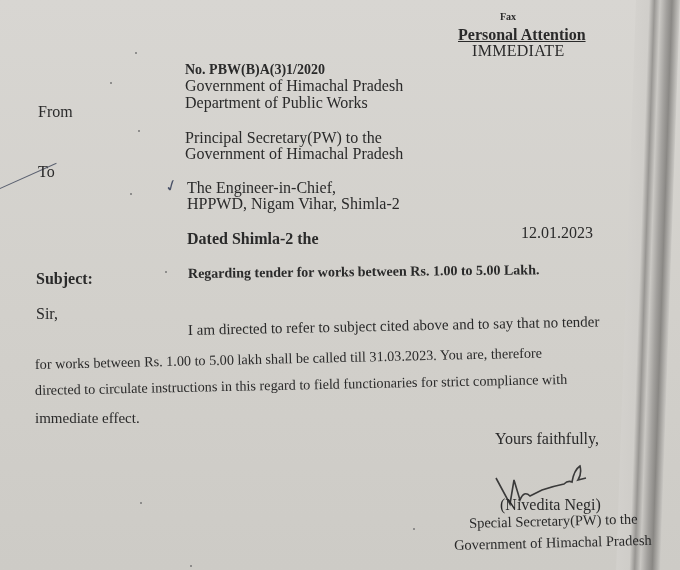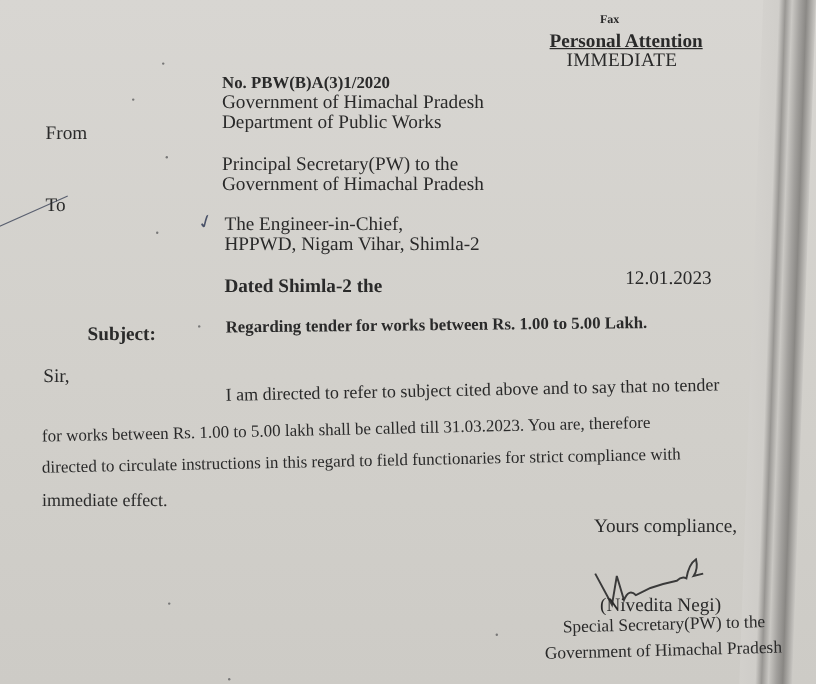--- a/index.html
+++ b/index.html
@@ -46,30 +46,30 @@
 
 <div class="tick" style="left:0px;top:188px;width:62px;transform:rotate(-24deg);transform-origin:left bottom;"></div>
 <div class="t" style="left:38px;top:164px;">To</div>
 <div class="t" style="left:165px;top:178px;font-size:16px;color:#4a5268;transform:rotate(-20deg);">✓</div>
 <div class="t" style="left:187px;top:180px;">The Engineer-in-Chief,</div>
 <div class="t" style="left:187px;top:196px;">HPPWD, Nigam Vihar, Shimla-2</div>
 
 <div class="t b" style="left:187px;top:231px;">Dated Shimla-2 the</div>
 <div class="t" style="left:521px;top:225px;">12.01.2023</div>
 
-<div class="t b" style="left:36px;top:271px;margin-left:37px;">Subject:</div>
+<div class="t b" style="left:36px;top:271px;">Subject:</div>
 <div class="t b" style="left:188px;top:266px;font-size:14px;transform:rotate(-0.6deg);transform-origin:left;">Regarding tender for works between Rs. 1.00 to 5.00 Lakh.</div>
 
 <div class="t" style="left:36px;top:306px;">Sir,</div>
 <div class="body-line" style="left:188px;top:322px;transform:rotate(-1.2deg);transform-origin:left;">I am directed to refer to subject cited above and to say that no tender</div>
 <div class="body-line" style="left:35px;top:356px;font-size:14.2px;transform:rotate(-1.3deg);transform-origin:left;">for works between Rs. 1.00 to 5.00 lakh shall be called till 31.03.2023. You are, therefore</div>
 <div class="body-line" style="left:35px;top:382px;font-size:14.2px;transform:rotate(-1.2deg);transform-origin:left;">directed to circulate instructions in this regard to field functionaries for strict compliance with</div>
 <div class="body-line" style="left:35px;top:410px;">immediate effect.</div>
 
-<div class="t" style="left:495px;top:431px;">Yours compliance,</div>
+<div class="t" style="left:495px;top:431px;">Yours faithfully,</div>
 <svg style="position:absolute;left:490px;top:460px;" width="120" height="50">
   <path d="M6 18 L20 44 L24 20 L30 40 Q34 30 40 36 L52 30 Q64 26 74 24 Q78 20 82 22 Q84 10 90 6 Q92 14 88 20 L96 18" stroke="#3a3a3a" stroke-width="1.6" fill="none"></path>
 </svg>
 <div class="t" style="left:500px;top:497px;text-align:center;">(Nivedita Negi)</div>
 <div class="t" style="left:469px;top:515px;font-size:14.5px;transform:rotate(-1.5deg);transform-origin:left;">Special Secretary(PW) to the</div>
 <div class="t" style="left:454px;top:537px;font-size:14.5px;transform:rotate(-1.5deg);transform-origin:left;">Government of Himachal Pradesh</div>
 
 <div class="dot" style="left:135px;top:52px;"></div>
 <div class="dot" style="left:110px;top:82px;"></div>
 <div class="dot" style="left:138px;top:130px;"></div>

